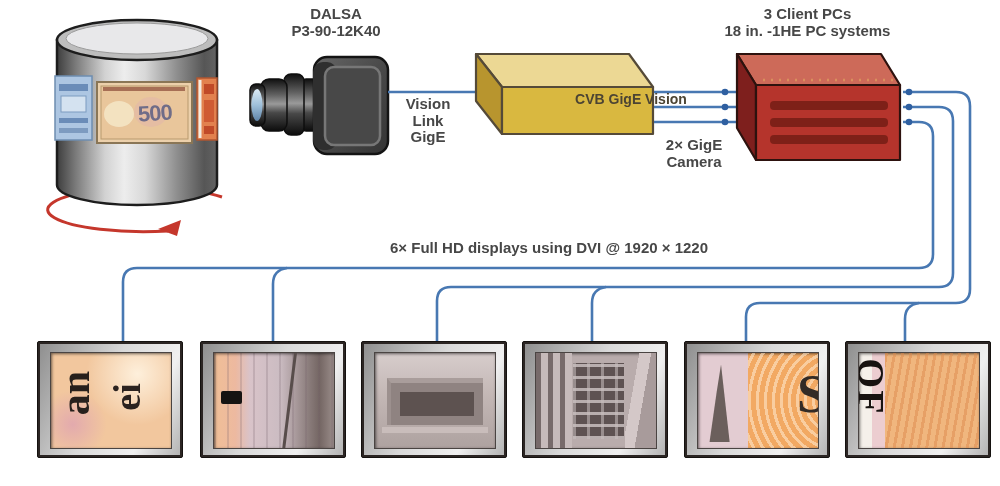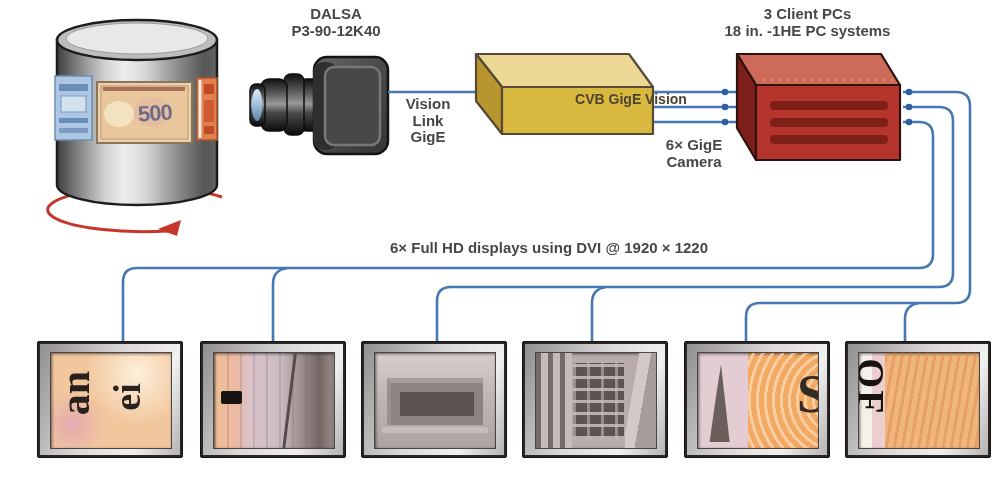--- a/index.html
+++ b/index.html
@@ -208,21 +208,21 @@
   </div>
   <div class="lbl" id="lbl-camlink">
     <span>Vision</span>
     <span>Link</span>
     <span>GigE</span>
   </div>
   <div class="lbl" id="lbl-server">
     <span>CVB GigE Vision</span>
   </div>
   <div class="lbl" id="lbl-gige">
-    <span>6× GigE</span>
+    <span>2× GigE</span>
     <span>Camera</span>
   </div>
   <div class="lbl" id="lbl-clients">
     <span>3 Client PCs</span>
     <span>18 in. -1HE PC systems</span>
   </div>
   <div class="lbl" id="lbl-caption">
     <span>6× Full HD displays using DVI @ 1920 × 1220</span>
   </div>
 

